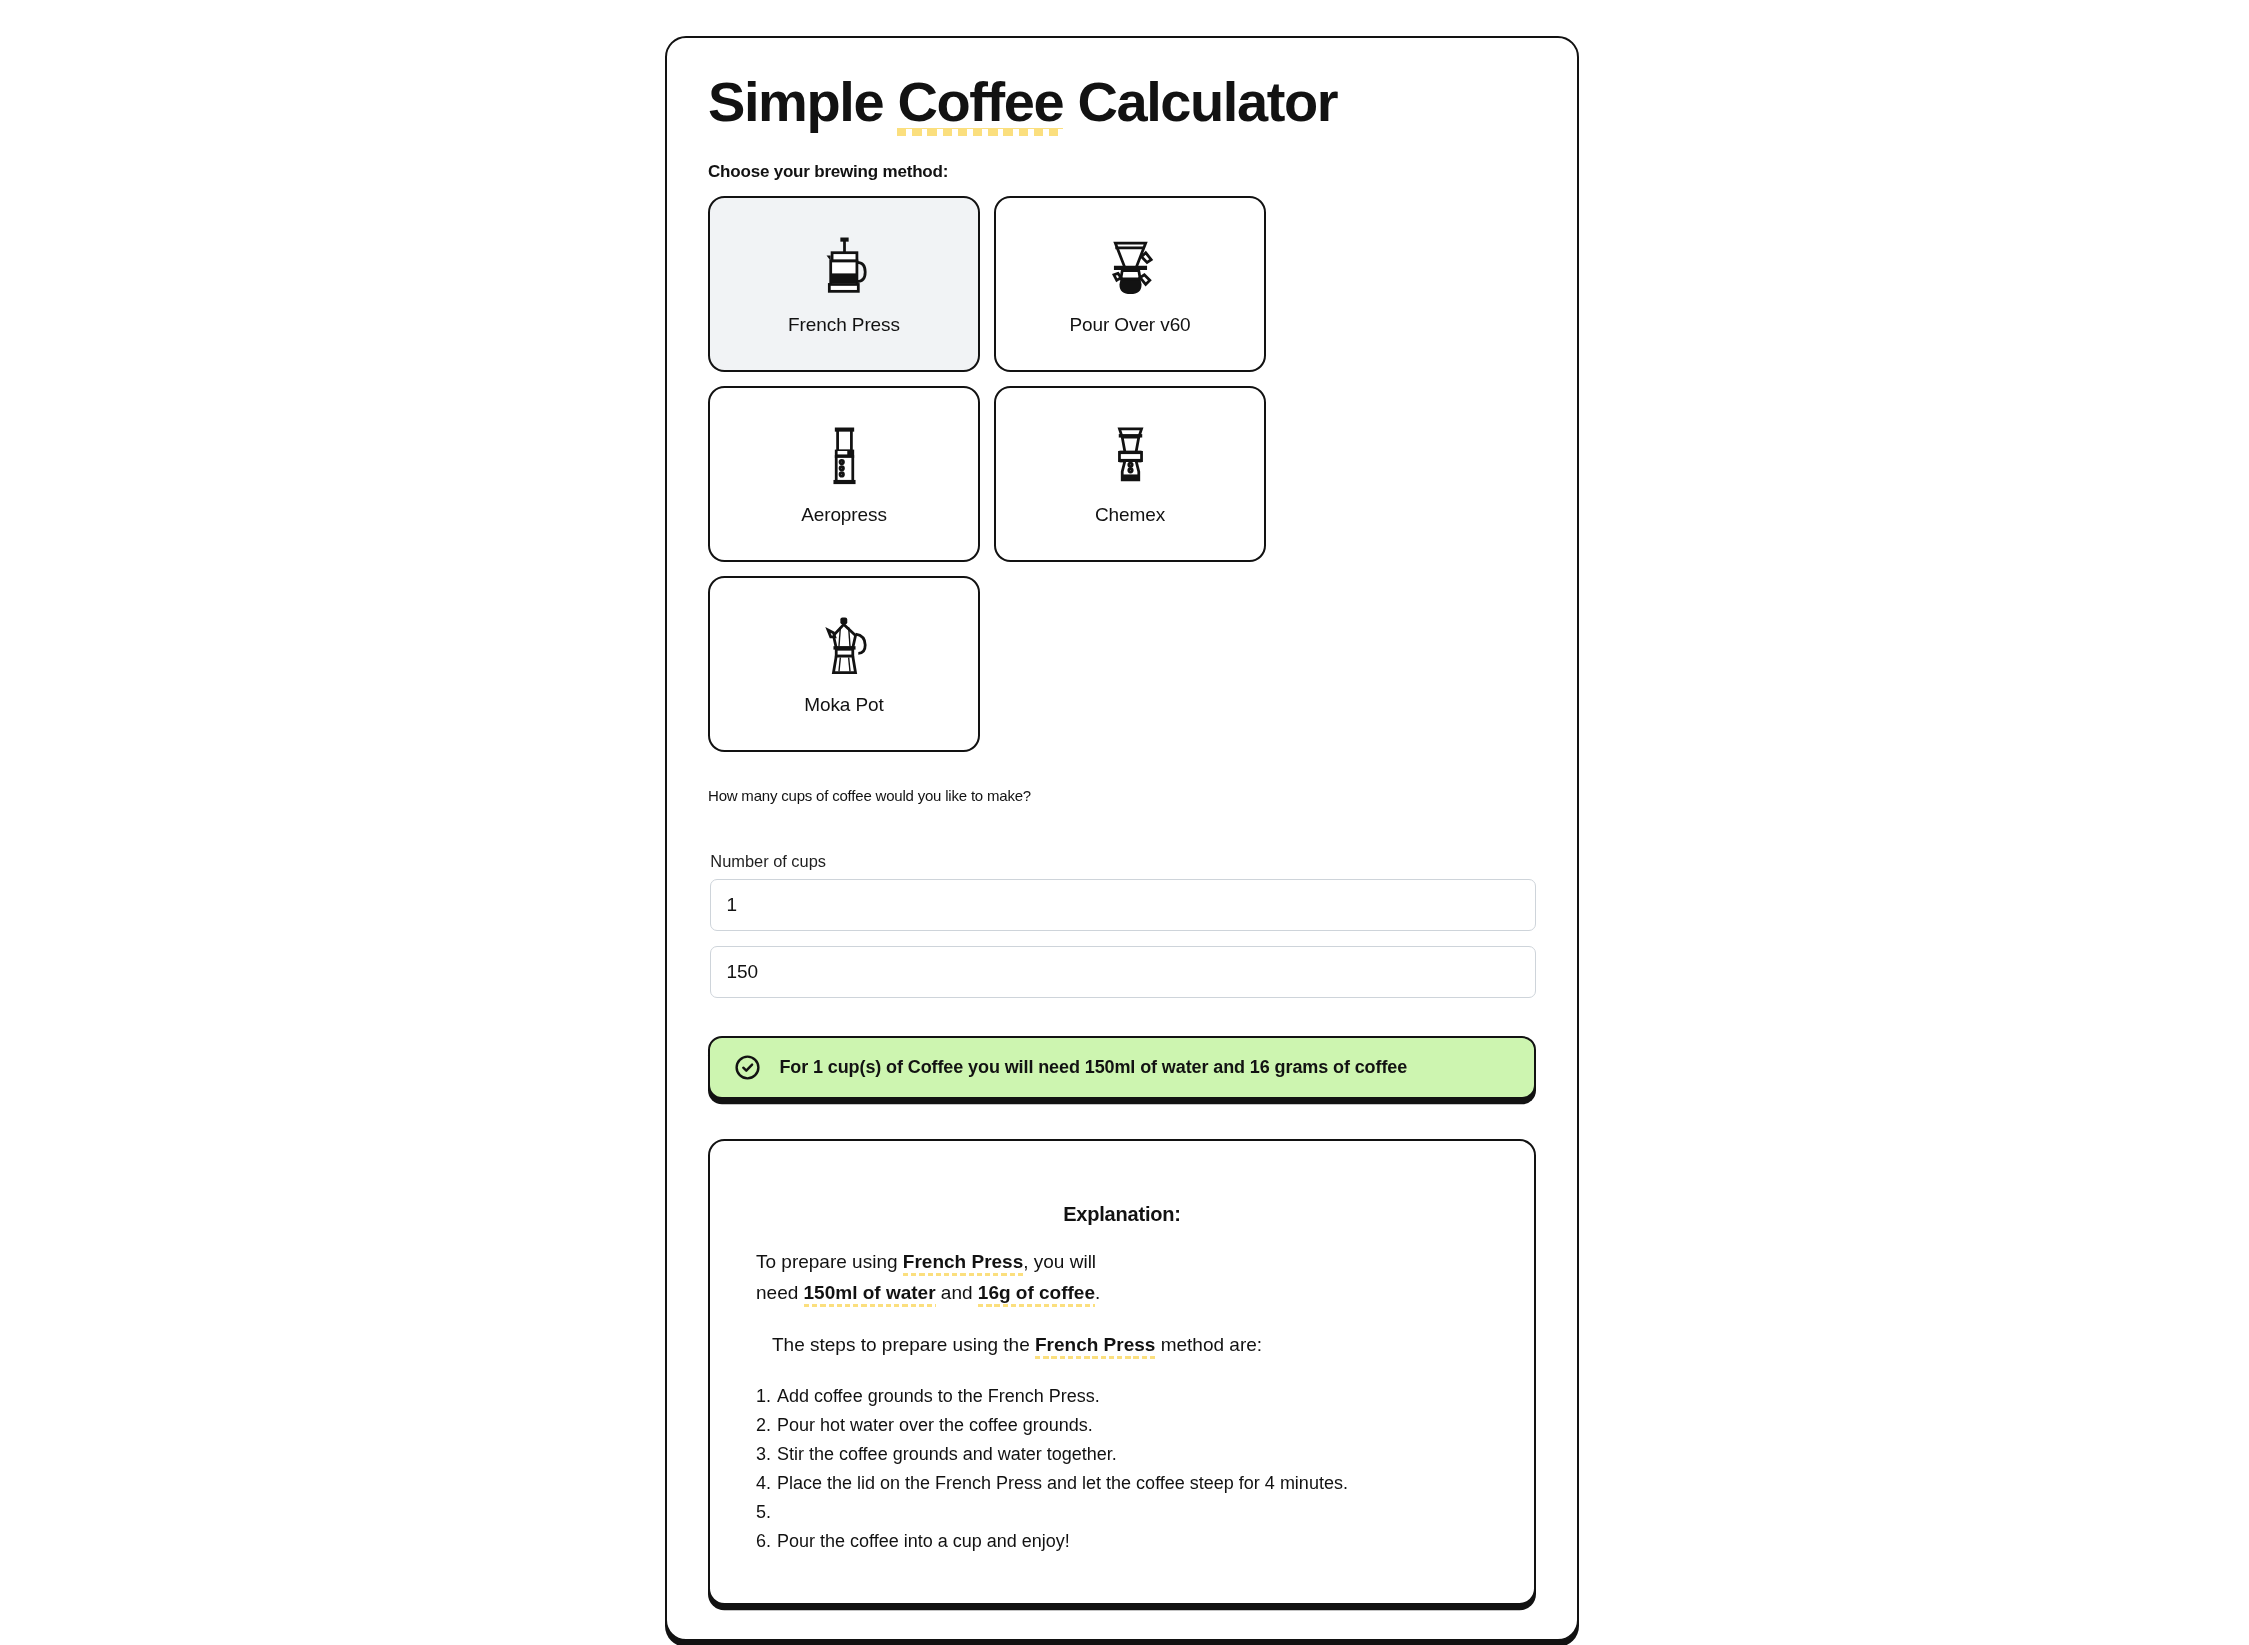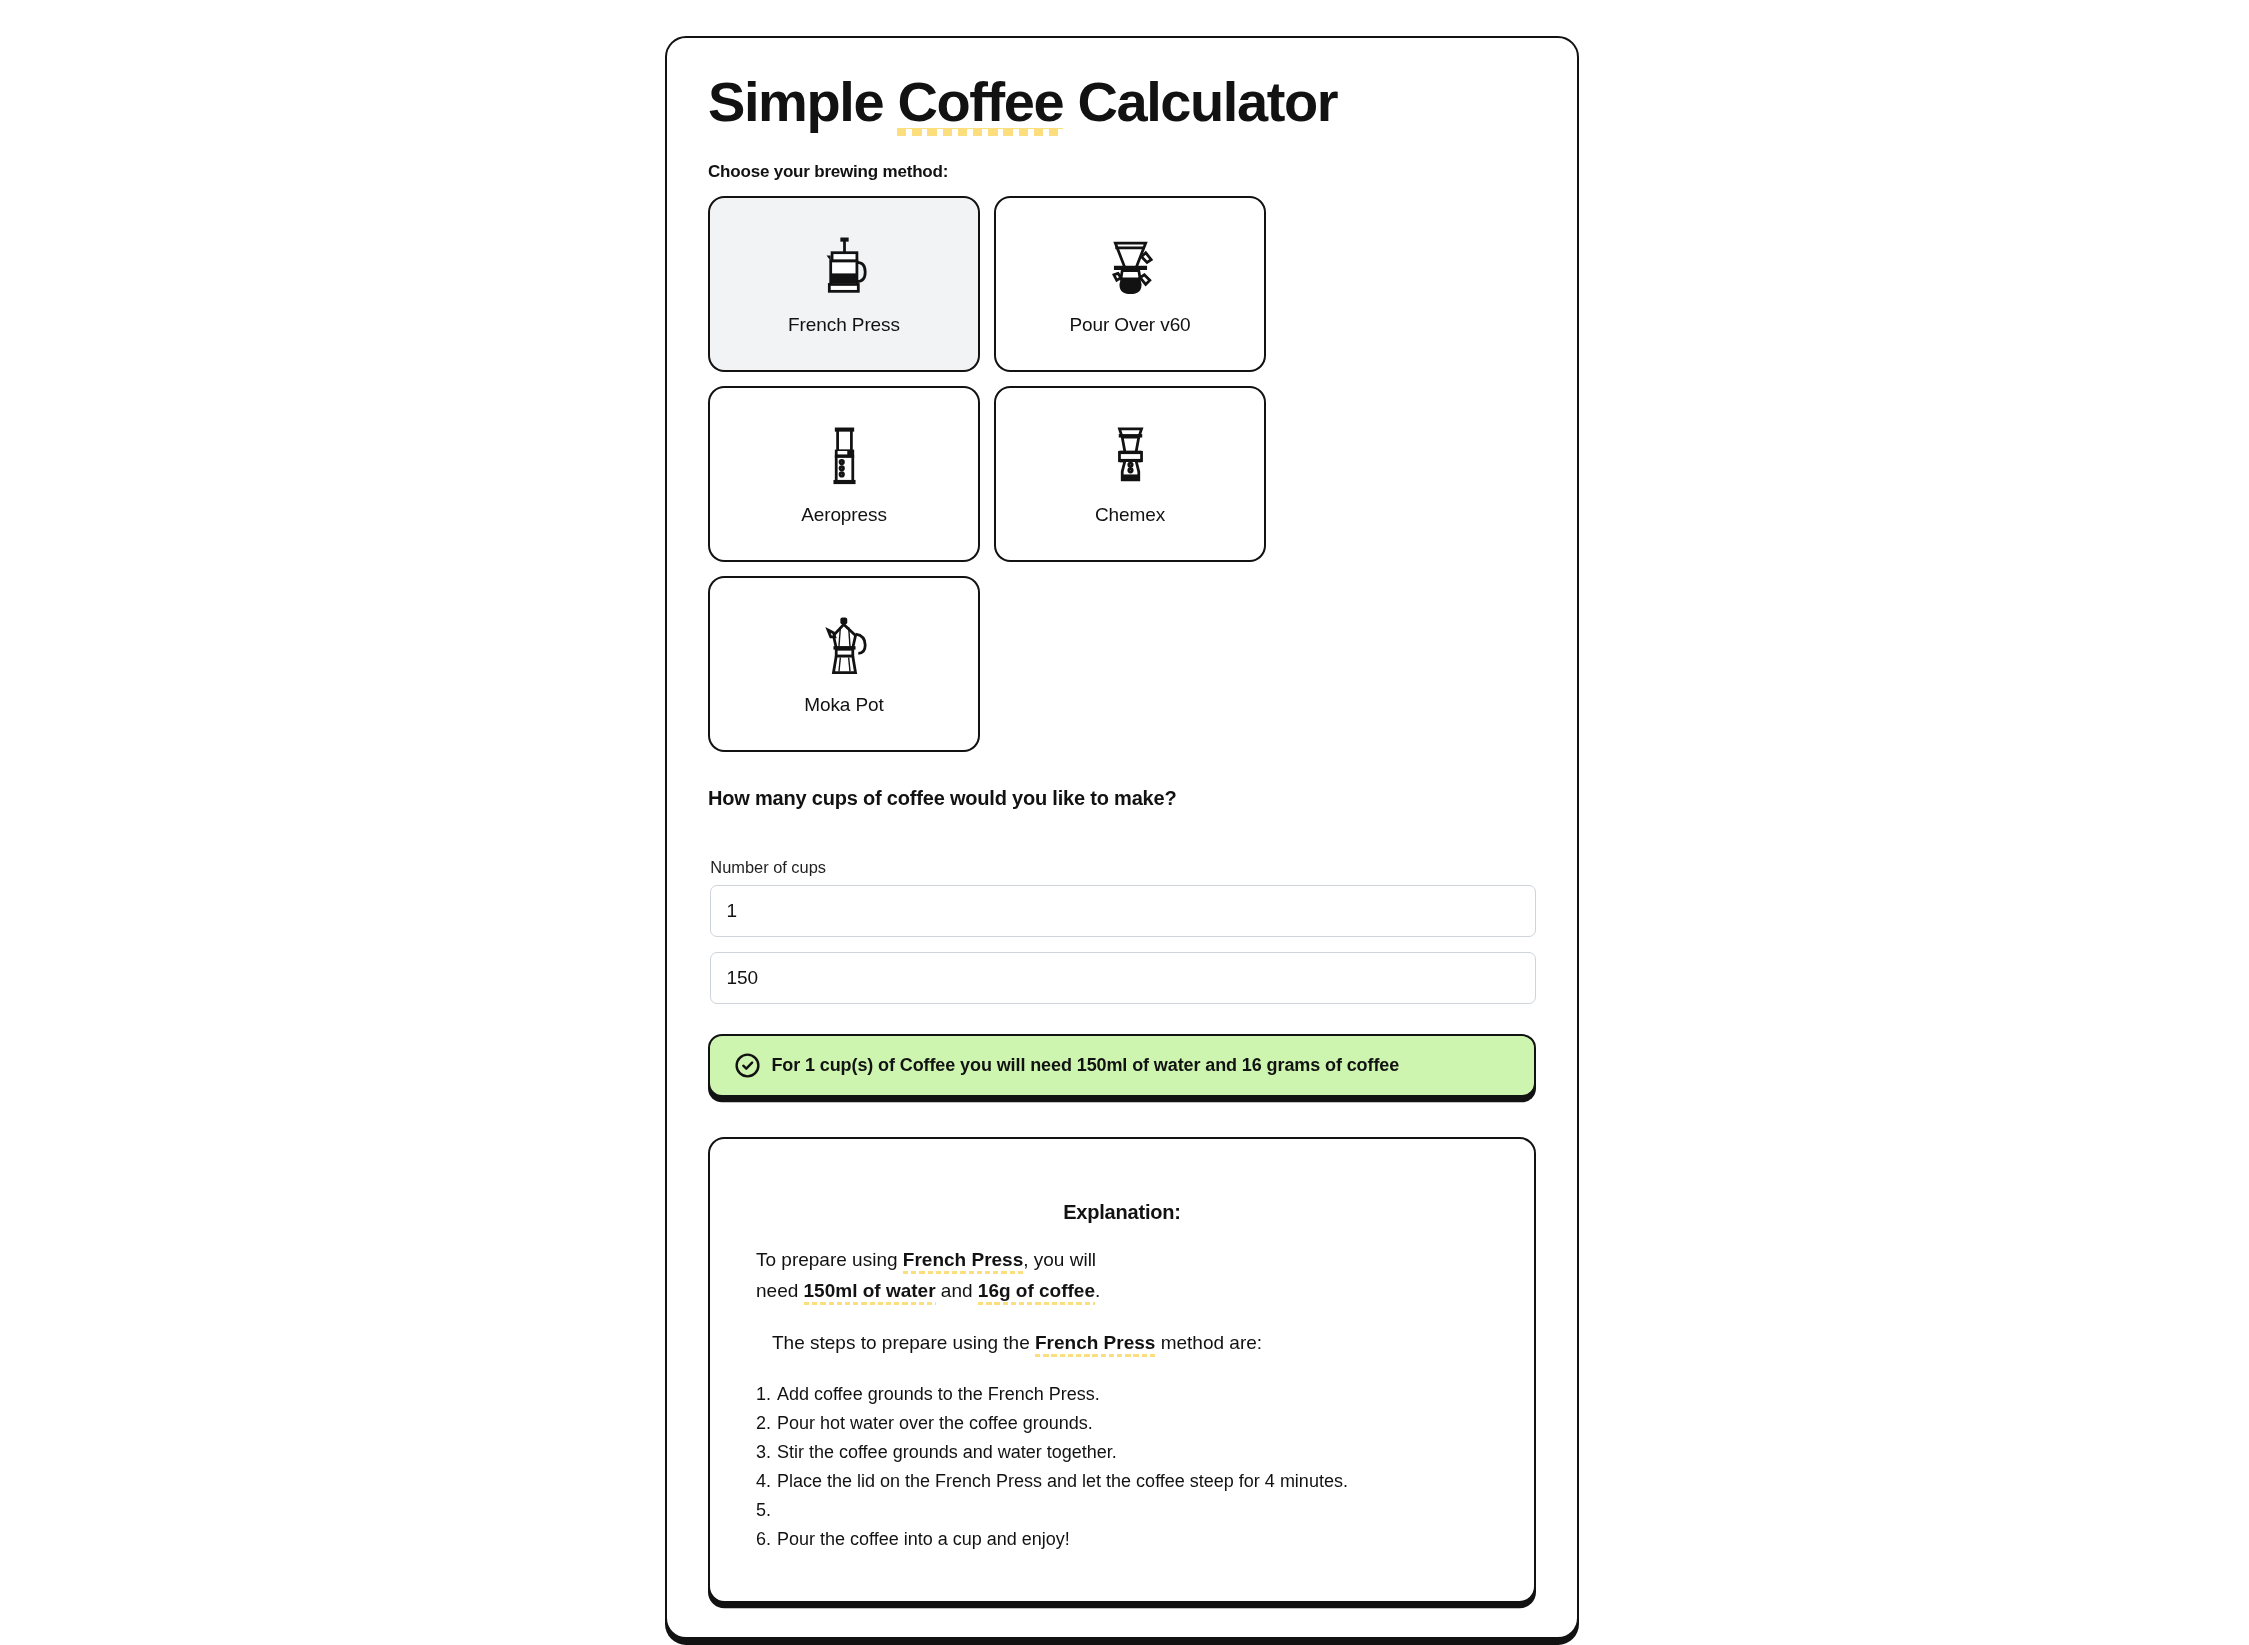--- a/index.html
+++ b/index.html
@@ -95,22 +95,22 @@
   }
   .method-icon svg { width: 100%; height: 100%; display:block; }
   .method-name {
     font-size: 19px;
     color: #121212;
     letter-spacing: -0.1px;
   }
 
   
   .question {
-    font-size: 20px;
-    font-weight: 700;
+    font-size: 15px;
+    font-weight: 400;
     color: #121212;
     letter-spacing: -0.2px;
     margin-bottom: 13px;
   }
   .field { margin-bottom: 15.2px; padding-left: 2.3px; }
   .field-label {
     display: block;
     font-size: 16.4px;
     color: #1f1f1f;
     margin-bottom: 8.2px;
@@ -124,30 +124,30 @@
     background: #ffffff;
     font-family: "Liberation Sans", sans-serif;
     font-size: 19px;
     color: #121212;
     padding: 0 15.2px;
     outline: none;
   }
 
   
   .result {
-    margin-top: 30px;
+    margin-top: 38px;
     width: 100%;
     min-height: 63px;
     background: #cdf5b0;
     border: 2.9px solid #121212;
     border-radius: 14px;
     box-shadow: 0 5.3px 0 0 #121212;
     display: flex;
     align-items: center;
-    gap: 9px;
+    gap: 17px;
     padding: 0 23.4px;
     margin-bottom: 40px;
   }
   .result-icon { width: 29px; height: 29px; flex: 0 0 29px; }
   .result-icon svg { width: 100%; height: 100%; display:block; }
   .result-text {
     font-size: 18px;
     font-weight: 600;
     color: #121212;
     letter-spacing: -0.1px;

